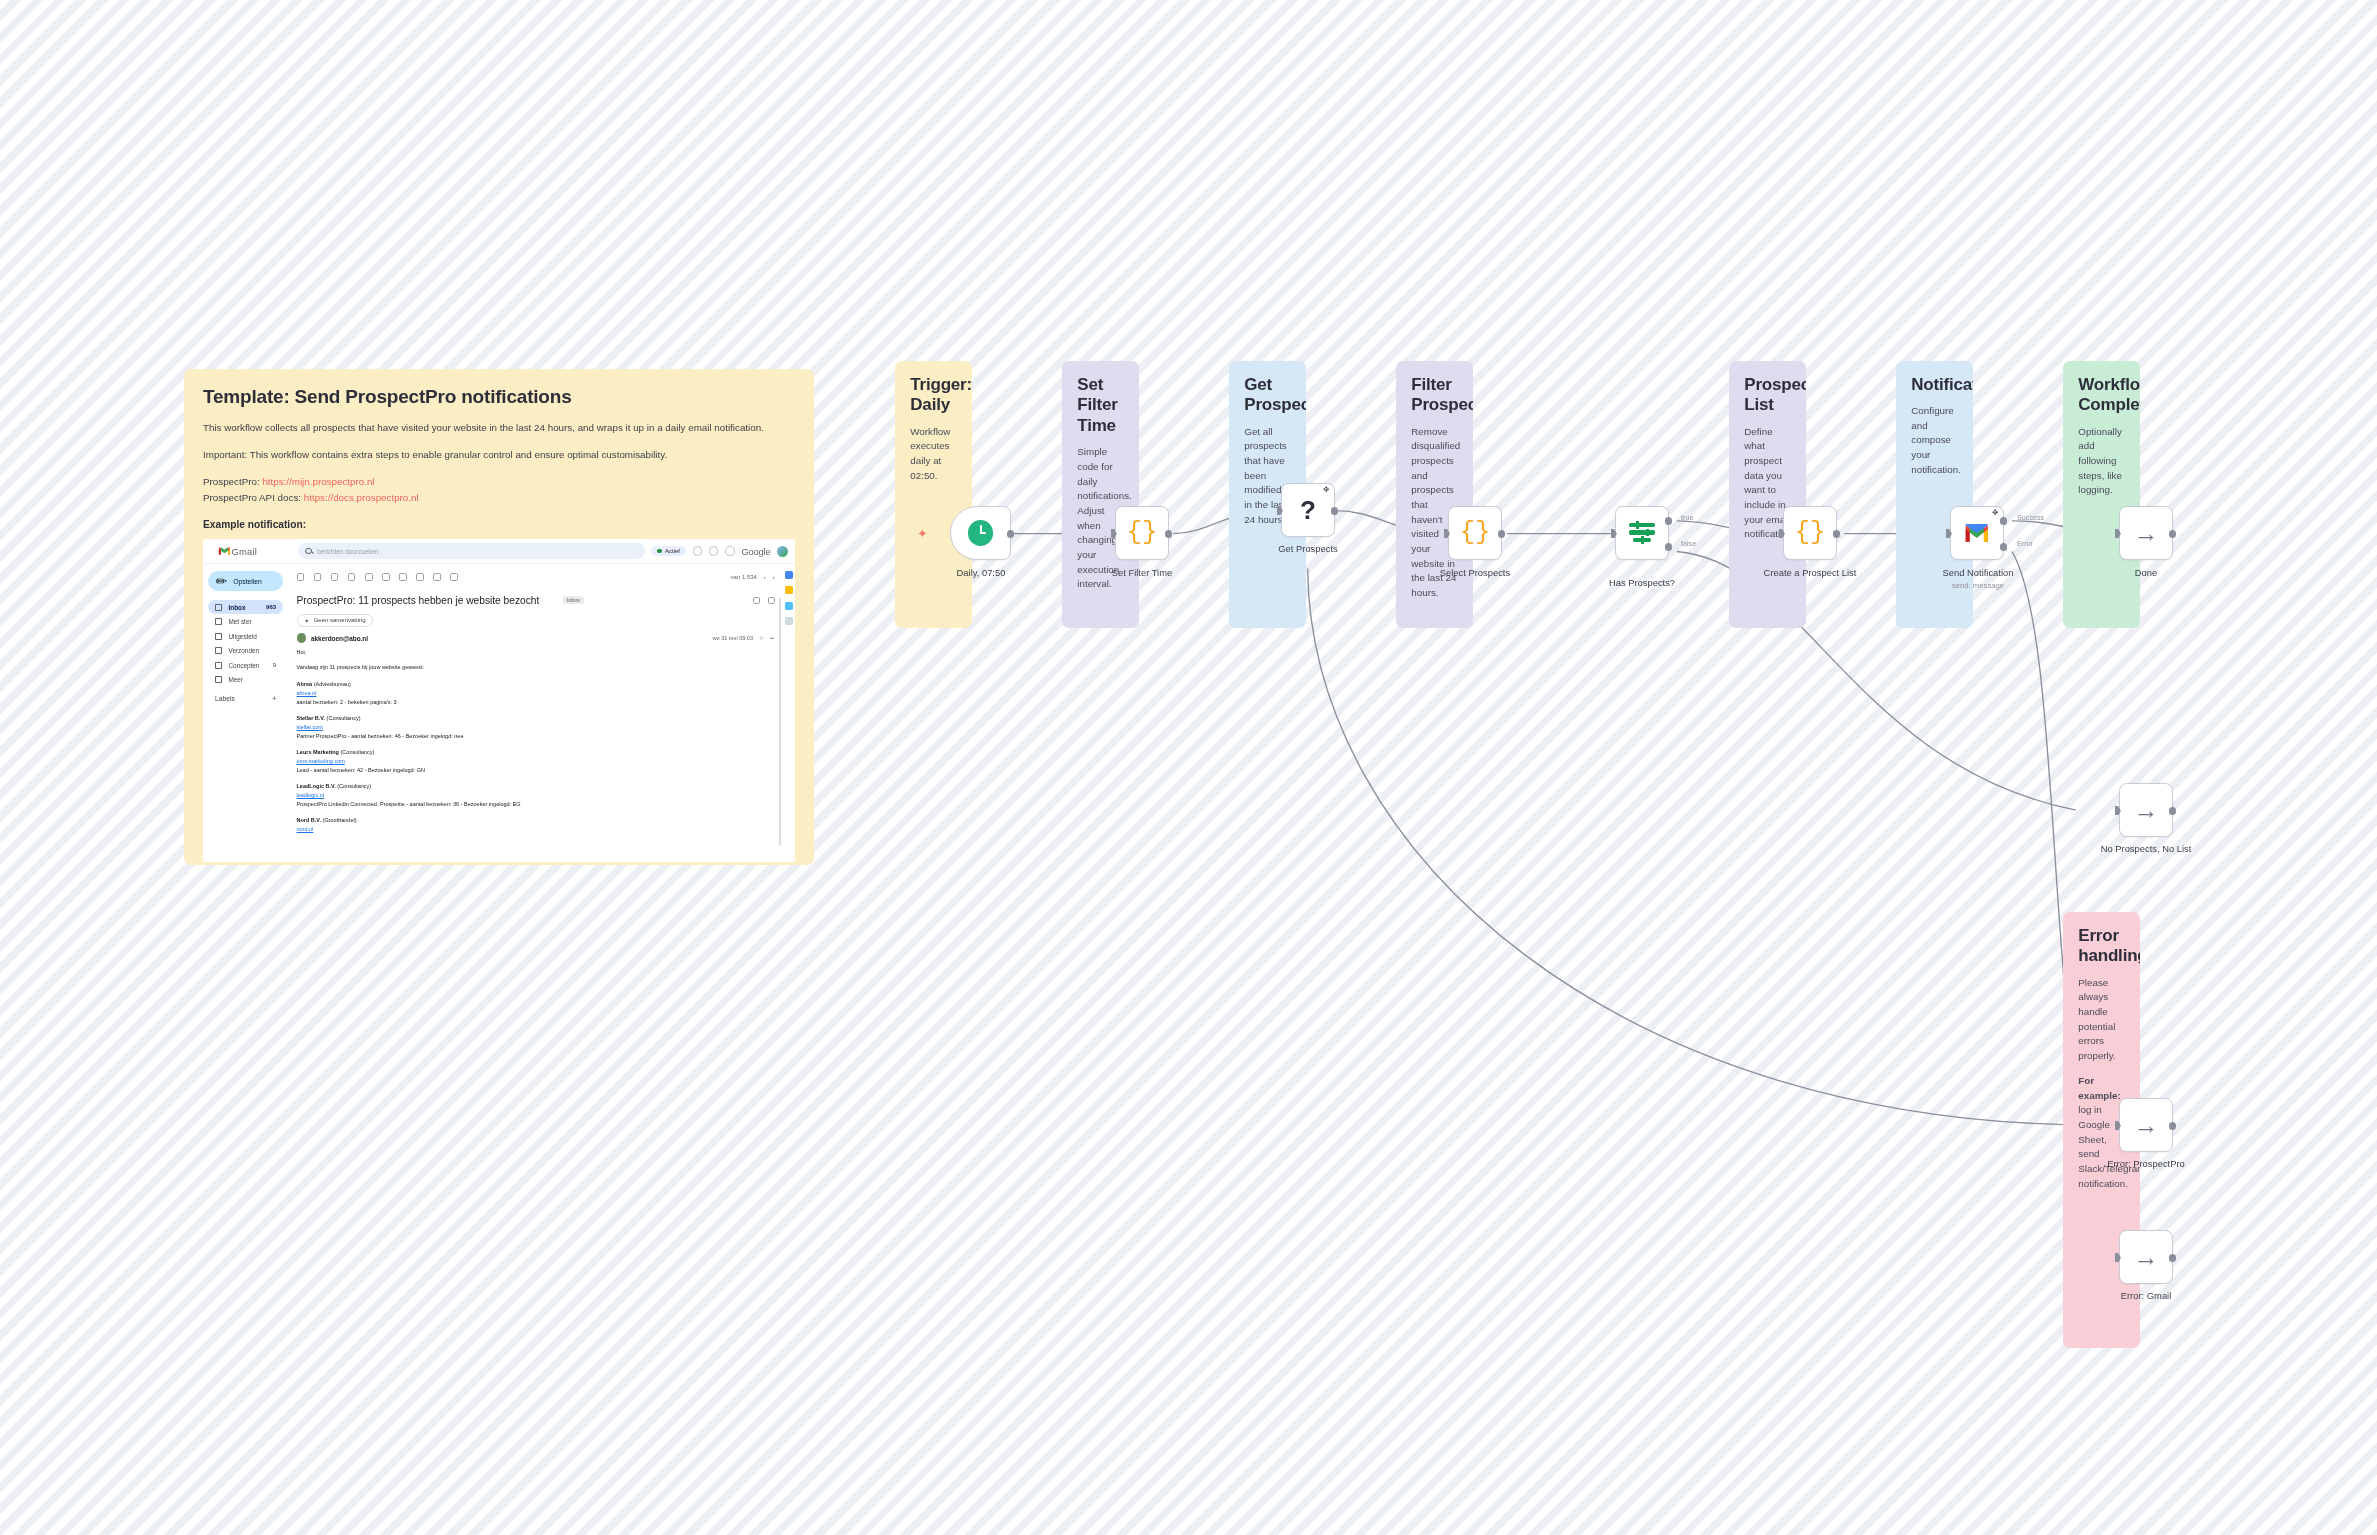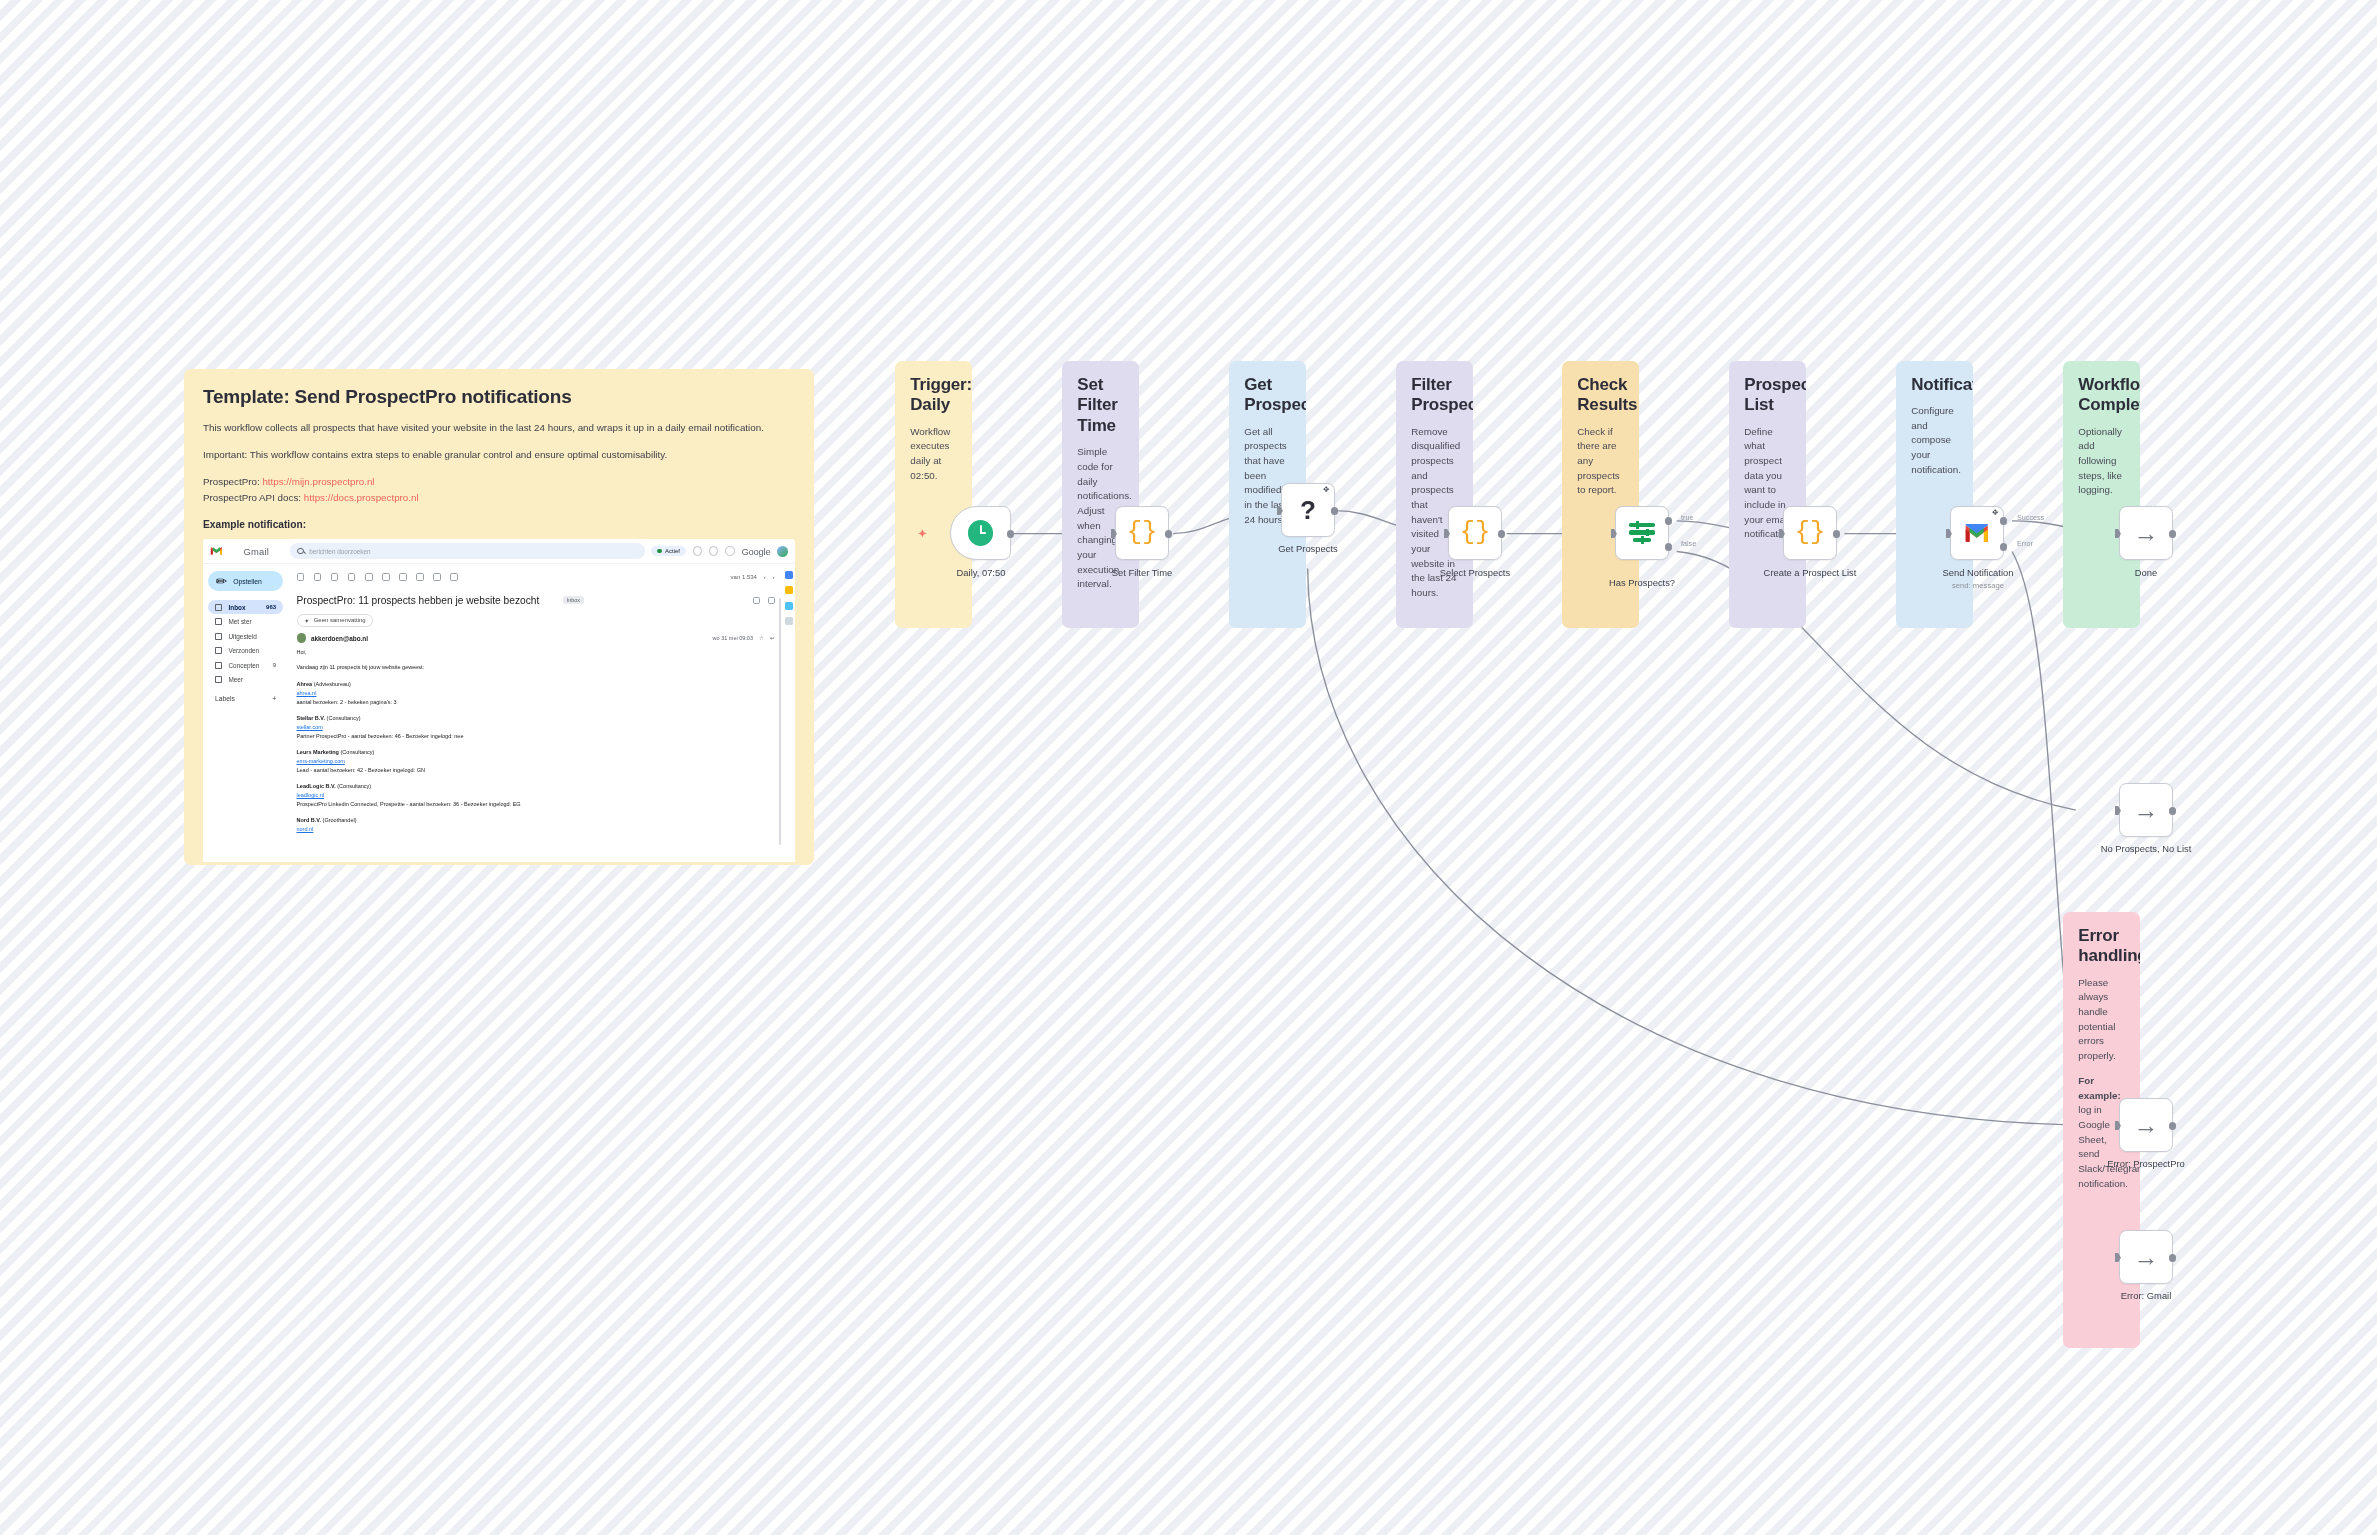--- a/index.html
+++ b/index.html
@@ -80,21 +80,21 @@
     border-radius: 3.4px 3.4px 0 0;
     width: 592px; height: 323px;
     position: relative;
     overflow: hidden;
     filter: blur(0.3px);
   }
   .gm-top {
     height: 25.5px; display: flex; align-items: center; gap: 6.8px;
     padding: 0 6.8px; border-bottom: 0.9px solid #f1f1f1;
   }
-  .gm-logo { display: flex; align-items: center; gap: 21px; width: 73px; }
+  .gm-logo { display: flex; align-items: center; gap: 1px; width: 73px; margin-left: 8px; }
   .gm-logo-mark {
     width: 12.8px; height: 9.4px; position: relative; flex: 0 0 auto;
   }
   .gm-logo-mark svg { display: block; }
   .gm-logo-text { font-size: 9.4px; color: #5f6368; letter-spacing: 0.2px; }
   .gm-search {
     flex: 1; height: 16px; background: #eaf1fb; border-radius: 8.5px;
     display: flex; align-items: center; padding: 0 7.7px; gap: 5.1px;
   }
   .gm-search-ico { width: 6.8px; height: 6.8px; border: 1px solid #5f6368; border-radius: 50%; position: relative; }
@@ -427,24 +427,20 @@
     <div class="s-body">Simple code for daily notifications. Adjust when changing your execution interval.</div>
   </div>
   <div class="sticky col-blue" style="left:1229px;top:361px;width:77px;height:267px">
     <div class="s-title">Get Prospects</div>
     <div class="s-body">Get all prospects that have been modified in the last 24 hours.</div>
   </div>
   <div class="sticky col-purple" style="left:1396px;top:361px;width:77px;height:267px">
     <div class="s-title">Filter Prospects</div>
     <div class="s-body">Remove disqualified prospects and prospects that haven't visited your website in the last 24 hours.</div>
   </div>
-  <div class="sticky col-amber" style="left:1562px;top:361px;width:77px;height:267px">
-    <div class="s-title">Check Results</div>
-    <div class="s-body">Check if there are any prospects to report.</div>
-  </div>
   <div class="sticky col-purple" style="left:1729px;top:361px;width:77px;height:267px">
     <div class="s-title">Prospect List</div>
     <div class="s-body">Define what prospect data you want to include in your email notification.</div>
   </div>
   <div class="sticky col-blue" style="left:1896px;top:361px;width:77px;height:267px">
     <div class="s-title">Notification</div>
     <div class="s-body">Configure and compose your notification.</div>
   </div>
   <div class="sticky col-green" style="left:2063px;top:361px;width:77px;height:267px">
     <div class="s-title">Workflow Completed</div>

